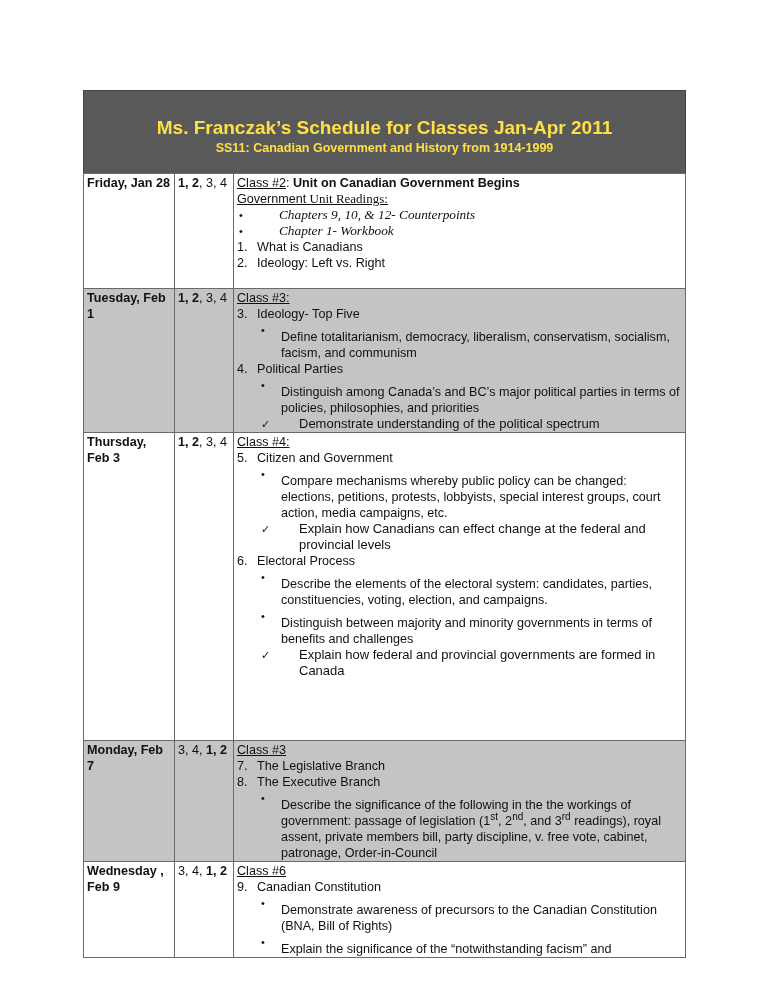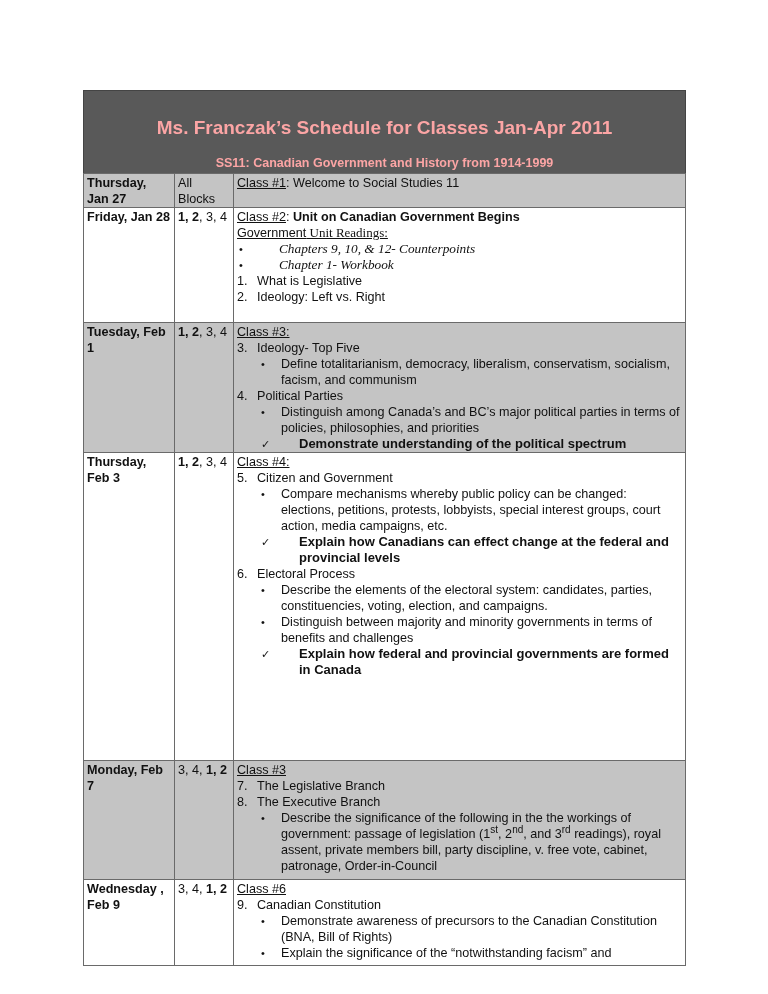--- a/index.html
+++ b/index.html
@@ -1,90 +1,83 @@
 <!DOCTYPE html>
 <html><head>
 <meta charset="utf-8">
 <style>
   html, body { margin: 0; padding: 0; background: #ffffff; }
   body { width: 768px; height: 994px; position: relative; overflow: hidden;
          font-family: "Liberation Sans", sans-serif; color: #111; }
   .sheet { position: absolute; left: 83px; top: 90px; width: 603px; }
-  .title-block { background: #595959; color: #fca5a5; text-align: center;
+  .title-block { background: #595959; color: #fde047; text-align: center;
                  height: 83px; box-sizing: border-box; padding-top: 26px;
                  border: 1px solid #444; border-bottom: none; }
   .title { font-size: 19px; font-weight: bold; line-height: 22px; }
-  .subtitle { font-size: 12.5px; font-weight: bold; line-height: 16px; margin-top: 16px; }
+  .subtitle { font-size: 12.5px; font-weight: bold; line-height: 16px; margin-top: 1px; }
   table { border-collapse: collapse; width: 603px; table-layout: fixed; font-size: 12.6px; }
   td { border: 1px solid #6a6a6a; vertical-align: top; padding: 1px 3px 0 3px; line-height: 16px; }
   tr.shaded td { background: #c4c4c4; }
   tr.plain td { background: #ffffff; }
   col.c-date { width: 91px; }
   col.c-blocks { width: 59px; }
   .date { font-weight: bold; }
   .b { font-weight: bold; }
   .u { text-decoration: underline; }
   .serif { font-family: "Liberation Serif", serif; font-size: 13px; }
   .ital { font-family: "Liberation Serif", serif; font-style: italic; font-size: 13.3px; margin-left: 18px; }
   .line { display: block; }
   .num { display: flex; }
   .num .n { width: 20px; flex: none; }
   .bul { display: flex; padding-left: 0; }
   .bul .m { width: 22px; flex: none; text-align: left; padding-left: 2px; }
   .bul2 { display: flex; padding-left: 20px; }
   .bul2 .m { width: 20px; flex: none; padding-left: 4px; }
-  .bul2 .t { padding-right: 2px; }
+  .bul2 .t { padding-right: 2px; margin-top: 7px; }
   .chk { display: flex; padding-left: 20px; }
   .chk .m { width: 38px; flex: none; padding-left: 4px; font-size: 11px; }
-  .chk .t { font-weight: bold; font-size: 13px; }
+  .chk .t { font-weight: normal; font-size: 13px; }
   .dot { font-size: 11px; }
   sup { font-size: 10px; line-height: 0; }
 </style>
 </head>
 <body>
 
 <div class="sheet">
   <div class="title-block">
     <div class="title">Ms. Franczak’s Schedule for Classes Jan-Apr 2011</div>
     <div class="subtitle">SS11: Canadian Government and History from 1914-1999</div>
   </div>
 
   <table>
     <colgroup>
         <col class="c-date">
         <col class="c-blocks">
         <col>
       </colgroup>
 
     <tbody>
-        <tr class="shaded" style="height:34px">
-      <td><span class="date">Thursday, Jan 27</span></td>
-      <td><span>All Blocks</span></td>
-      <td>
-        <span class="u">Class #1</span><span>: Welcome to Social Studies 11</span>
-      </td>
-    </tr>
 
     <tr class="plain" style="height:115px">
       <td><span class="date">Friday, Jan 28</span></td>
       <td><span class="b">1,</span> <span class="b">2</span><span>, 3, 4</span></td>
       <td>
         <span class="line"><span class="u">Class #2</span><span>: </span><span class="b">Unit on Canadian Government Begins</span></span>
         <span class="line u"><span>Government</span><span class="serif"> Unit Readings:</span></span>
         <div class="bul">
               <span class="m dot">•</span>
               <span class="ital">Chapters 9, 10, &amp; 12- Counterpoints</span>
             </div>
         <div class="bul">
               <span class="m dot">•</span>
               <span class="ital">Chapter 1- Workbook</span>
             </div>
         <div class="num">
               <span class="n">1.</span>
-              <span>What is Legislative</span>
+              <span>What is Canadians</span>
             </div>
         <div class="num">
               <span class="n">2.</span>
               <span>Ideology: Left vs. Right</span>
             </div>
       </td>
     </tr>
 
     <tr class="shaded" style="height:130px">
       <td><span class="date">Tuesday, Feb 1</span></td>

